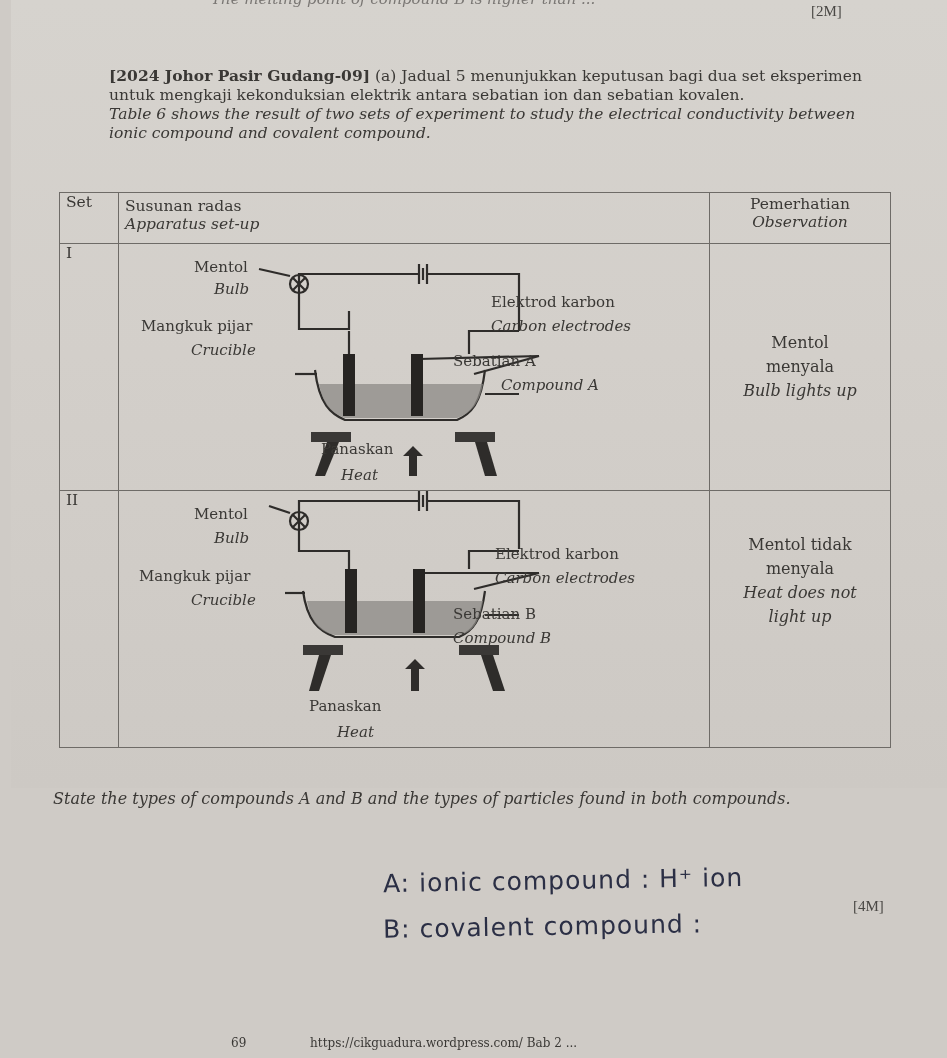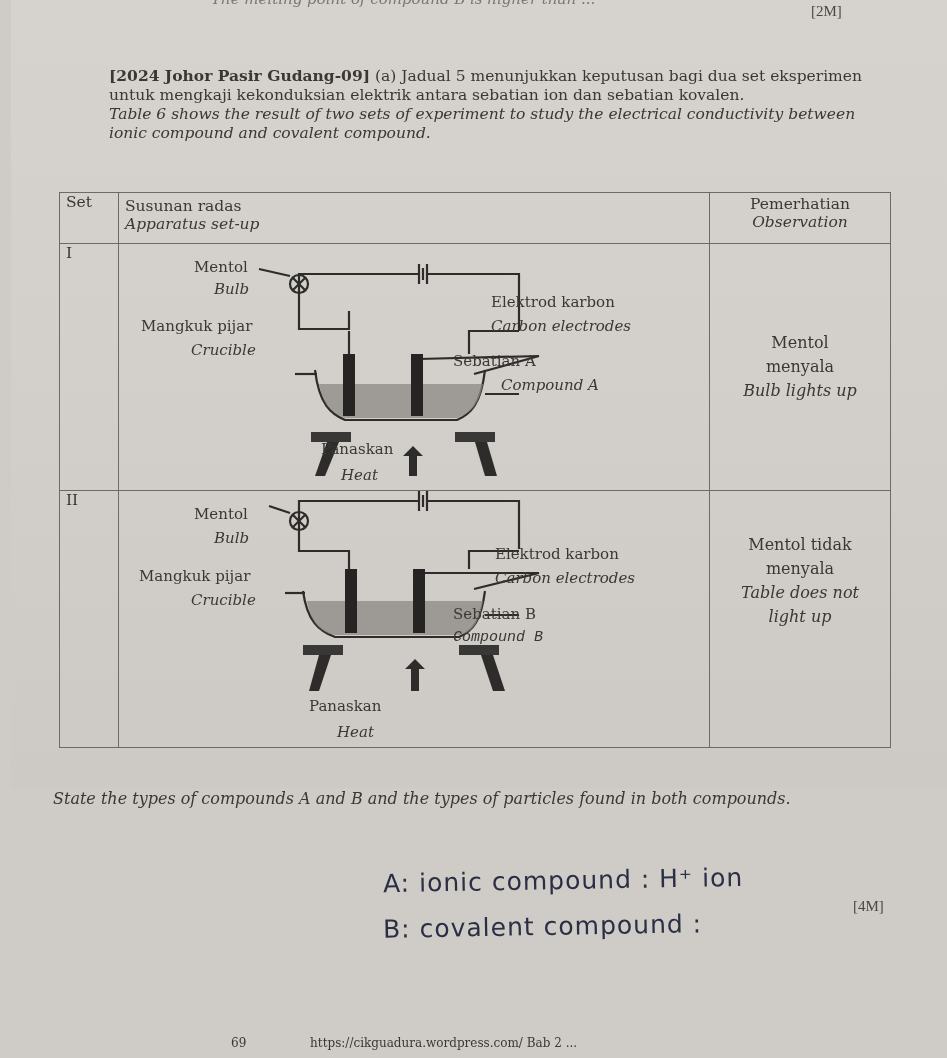--- a/index.html
+++ b/index.html
@@ -153,30 +153,30 @@
             <polygon points="362,164 374,164 386,200 374,200" fill="#2e2c2a"></polygon>
             <polygon points="286,178 296,168 306,178 300,178 300,200 292,200 292,178" fill="#2e2c2a"></polygon>
           </svg>
           <span class="lbl" style="left:75px;top:14px;">Mentol</span>
           <span class="lbl it" style="left:95px;top:38px;">Bulb</span>
           <span class="lbl" style="left:20px;top:76px;">Mangkuk pijar</span>
           <span class="lbl it" style="left:72px;top:100px;">Crucible</span>
           <span class="lbl" style="left:376px;top:54px;">Elektrod karbon</span>
           <span class="lbl it" style="left:376px;top:78px;">Carbon electrodes</span>
           <span class="lbl" style="left:334px;top:114px;">Sebatian B</span>
-          <span class="lbl it" style="left:334px;top:138px;font-family:Liberation Mono, monospace;">Compound B</span>
+          <span class="lbl it" style="left:334px;top:138px;">Compound B</span>
           <span class="lbl" style="left:190px;top:206px;">Panaskan</span>
           <span class="lbl it" style="left:218px;top:232px;">Heat</span>
         </div>
       </td>
       <td class="obscol">
         <div class="obsText" style="height:180px;">
           <div>Mentol tidak</div>
           <div>menyala</div>
-          <div style="font-style:italic">Table does not</div>
+          <div style="font-style:italic">Heat does not</div>
           <div style="font-style:italic">light up</div>
         </div>
       </td>
     </tr>
   </tbody>
     </table>
 
   <div class="q">
     <i>State the types of compounds A and B and the types of particles found in both compounds.</i>
   </div>

